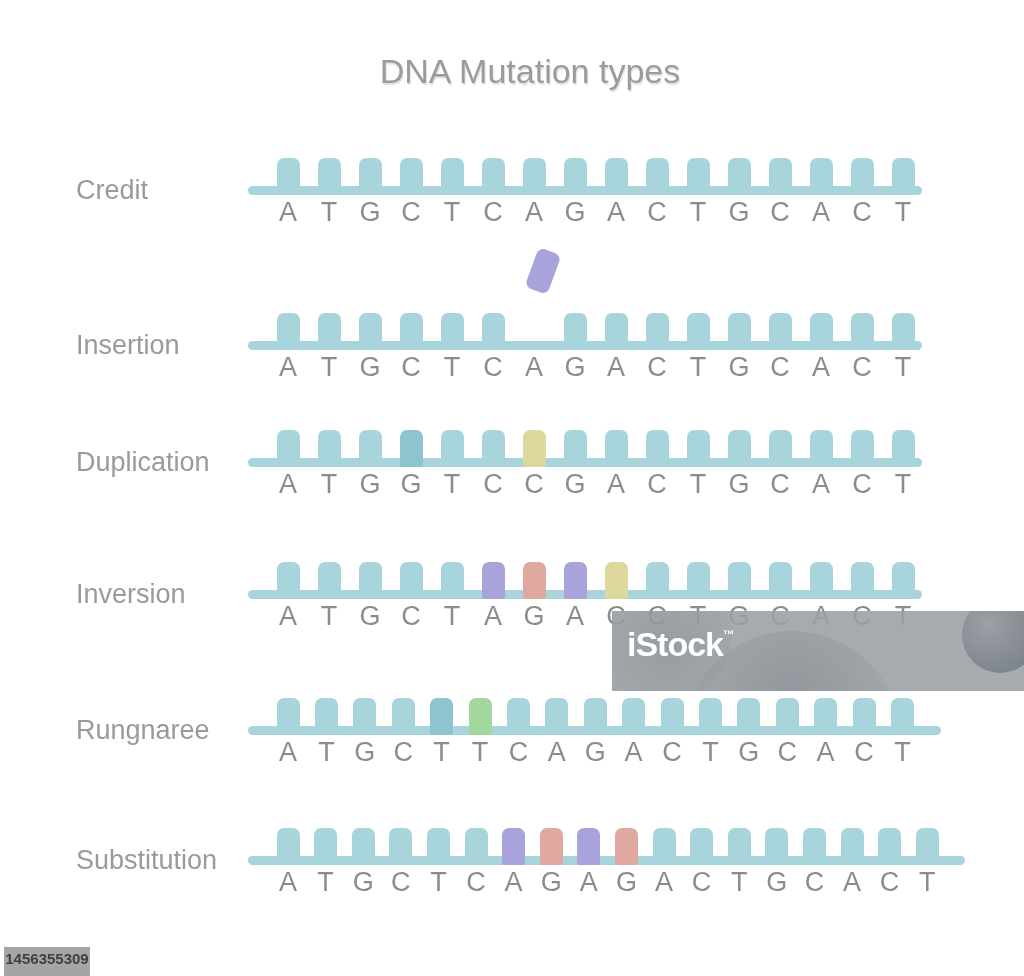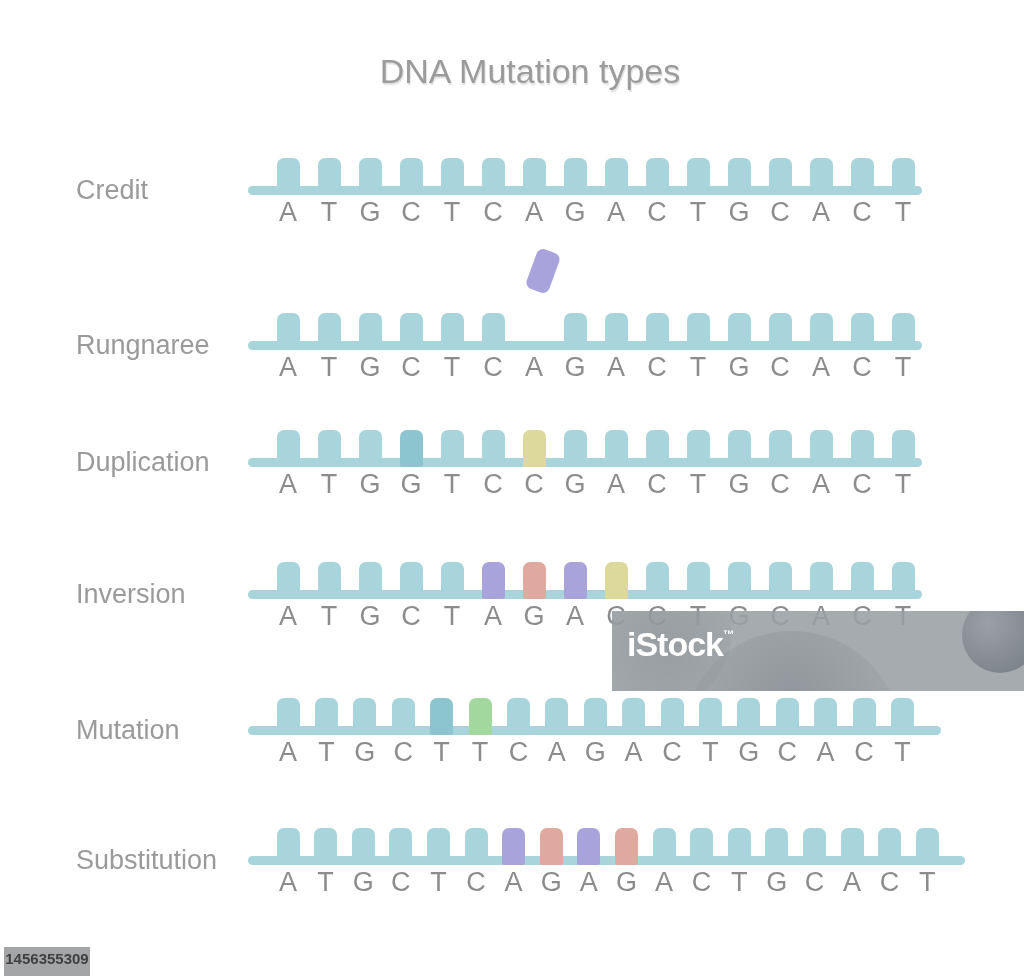--- a/index.html
+++ b/index.html
@@ -84,21 +84,21 @@
       <div class="seq-letter" style="left: 517px; top: 199px;">A</div>
       <div class="seq-letter" style="left: 558px; top: 199px;">G</div>
       <div class="seq-letter" style="left: 599px; top: 199px;">A</div>
       <div class="seq-letter" style="left: 640px; top: 199px;">C</div>
       <div class="seq-letter" style="left: 681px; top: 199px;">T</div>
       <div class="seq-letter" style="left: 722px; top: 199px;">G</div>
       <div class="seq-letter" style="left: 763px; top: 199px;">C</div>
       <div class="seq-letter" style="left: 804px; top: 199px;">A</div>
       <div class="seq-letter" style="left: 845px; top: 199px;">C</div>
       <div class="seq-letter" style="left: 886px; top: 199px;">T</div>
-      <div class="row-label" style="top: 332px;">Rungnaree</div>
+      <div class="row-label" style="top: 332px;">Insertion</div>
       <div class="comb-line" style="left: 248px; top: 341px; width: 674px;"></div>
       <div class="tick" style="left: 276.5px; top: 313px; background: rgb(168, 212, 219);"></div>
       <div class="tick" style="left: 317.5px; top: 313px; background: rgb(168, 212, 219);"></div>
       <div class="tick" style="left: 358.5px; top: 313px; background: rgb(168, 212, 219);"></div>
       <div class="tick" style="left: 399.5px; top: 313px; background: rgb(168, 212, 219);"></div>
       <div class="tick" style="left: 440.5px; top: 313px; background: rgb(168, 212, 219);"></div>
       <div class="tick" style="left: 481.5px; top: 313px; background: rgb(168, 212, 219);"></div>
       <div class="tick" style="left: 563.5px; top: 313px; background: rgb(168, 212, 219);"></div>
       <div class="tick" style="left: 604.5px; top: 313px; background: rgb(168, 212, 219);"></div>
       <div class="tick" style="left: 645.5px; top: 313px; background: rgb(168, 212, 219);"></div>
@@ -186,21 +186,21 @@
       <div class="seq-letter" style="left: 517px; top: 603px;">G</div>
       <div class="seq-letter" style="left: 558px; top: 603px;">A</div>
       <div class="seq-letter" style="left: 599px; top: 603px;">C</div>
       <div class="seq-letter" style="left: 640px; top: 603px;">C</div>
       <div class="seq-letter" style="left: 681px; top: 603px;">T</div>
       <div class="seq-letter" style="left: 722px; top: 603px;">G</div>
       <div class="seq-letter" style="left: 763px; top: 603px;">C</div>
       <div class="seq-letter" style="left: 804px; top: 603px;">A</div>
       <div class="seq-letter" style="left: 845px; top: 603px;">C</div>
       <div class="seq-letter" style="left: 886px; top: 603px;">T</div>
-      <div class="row-label" style="top: 717px;">Mutation</div>
+      <div class="row-label" style="top: 717px;">Rungnaree</div>
       <div class="comb-line" style="left: 248px; top: 726px; width: 693px;"></div>
       <div class="tick" style="left: 276.5px; top: 698px; background: rgb(168, 212, 219);"></div>
       <div class="tick" style="left: 314.9px; top: 698px; background: rgb(168, 212, 219);"></div>
       <div class="tick" style="left: 353.3px; top: 698px; background: rgb(168, 212, 219);"></div>
       <div class="tick" style="left: 391.7px; top: 698px; background: rgb(168, 212, 219);"></div>
       <div class="tick" style="left: 430.1px; top: 698px; background: rgb(140, 196, 207);"></div>
       <div class="tick" style="left: 468.5px; top: 698px; background: rgb(162, 215, 158);"></div>
       <div class="tick" style="left: 506.9px; top: 698px; background: rgb(168, 212, 219);"></div>
       <div class="tick" style="left: 545.3px; top: 698px; background: rgb(168, 212, 219);"></div>
       <div class="tick" style="left: 583.7px; top: 698px; background: rgb(168, 212, 219);"></div>

